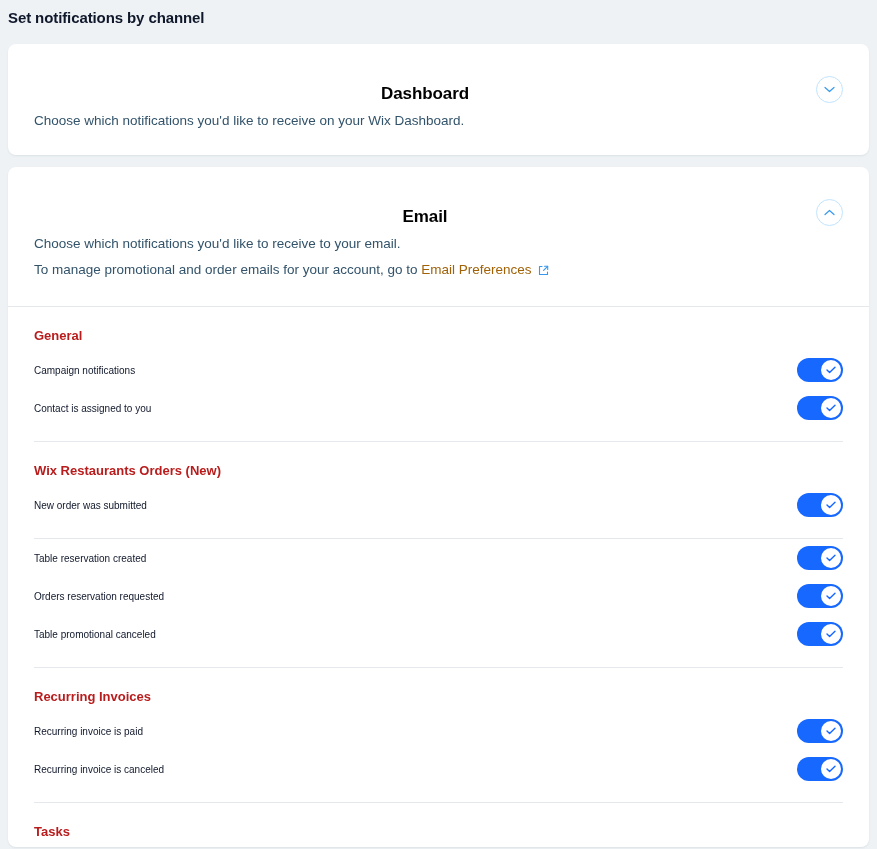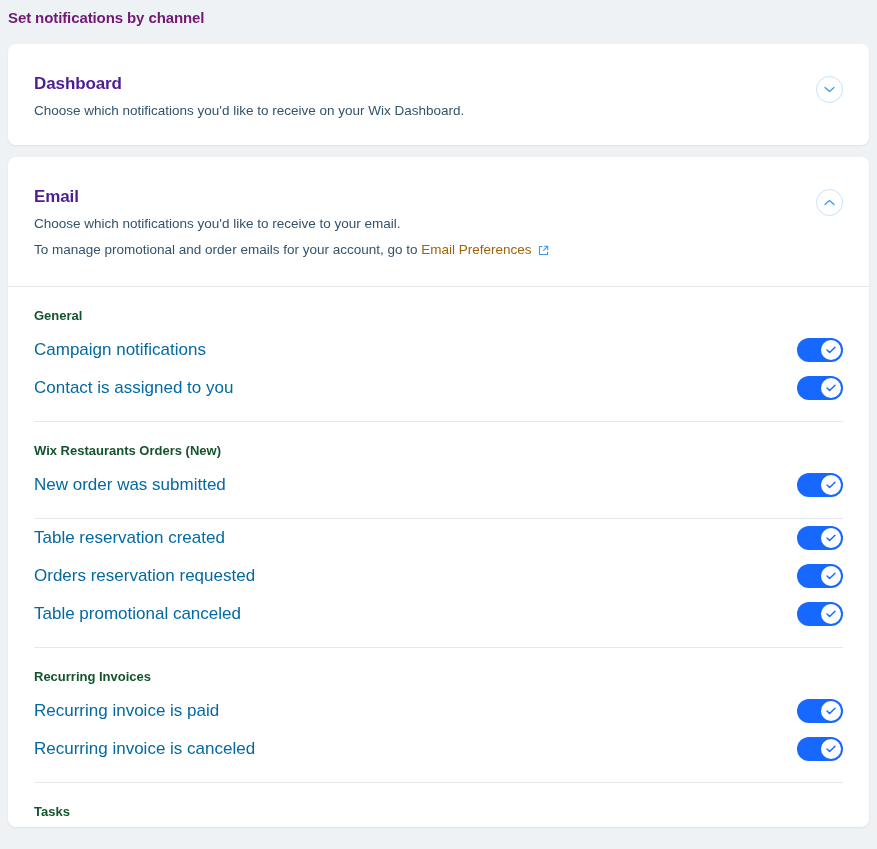--- a/index.html
+++ b/index.html
@@ -10,21 +10,21 @@
     width: 877px;
     height: 849px;
     background: #eef2f5;
     font-family: "Liberation Sans", sans-serif;
     color: #162d3d;
     overflow: hidden;
   }
   .page-title {
     font-size: 15px;
     font-weight: bold;
-    color: #701a75;
+    color: #0f172a;
     padding: 9px 0 0 8px;
     letter-spacing: -0.1px;
   }
   .card {
     background: #ffffff;
     border-radius: 8px;
     margin: 0 8px;
     box-shadow: 0 1px 2px rgba(22,45,61,0.08);
   }
   .card.dashboard-card {
@@ -38,23 +38,24 @@
     align-items: flex-start;
     padding: 24px 26px 24px 26px;
     position: relative;
   }
   .card-head-text {
     flex: 1;
   }
   .card-title {
     font-size: 17px;
     font-weight: bold;
-    color: #4c1d95;
-    margin: 6px 0 7px 0;
+    color: #000000;
+    margin: 16px 0 7px 0;
     letter-spacing: -0.1px;
+    text-align: center;
   }
   .card-sub {
     font-size: 13.5px;
     color: #32536a;
     line-height: 20px;
   }
   .card-sub .line2 {
     display: block;
     margin-top: 6px;
   }
@@ -91,33 +92,33 @@
 
   .section {
     padding: 0 26px;
   }
   .group {
     padding: 0;
   }
   .group-title {
     font-size: 13px;
     font-weight: bold;
-    color: #14532d;
+    color: #b91c1c;
     padding: 21px 0 8px 0;
   }
   .row {
     display: flex;
     align-items: center;
     justify-content: space-between;
     height: 38px;
     padding: 0 0 0 0;
   }
   .row-label {
-    font-size: 17px;
-    color: #0369a1;
+    font-size: 10px;
+    color: #0f172a;
   }
   .group-sep {
     height: 1px;
     background: #e5e9ed;
     margin-top: 14px;
   }
 
   .toggle {
     width: 46px;
     height: 24px;

